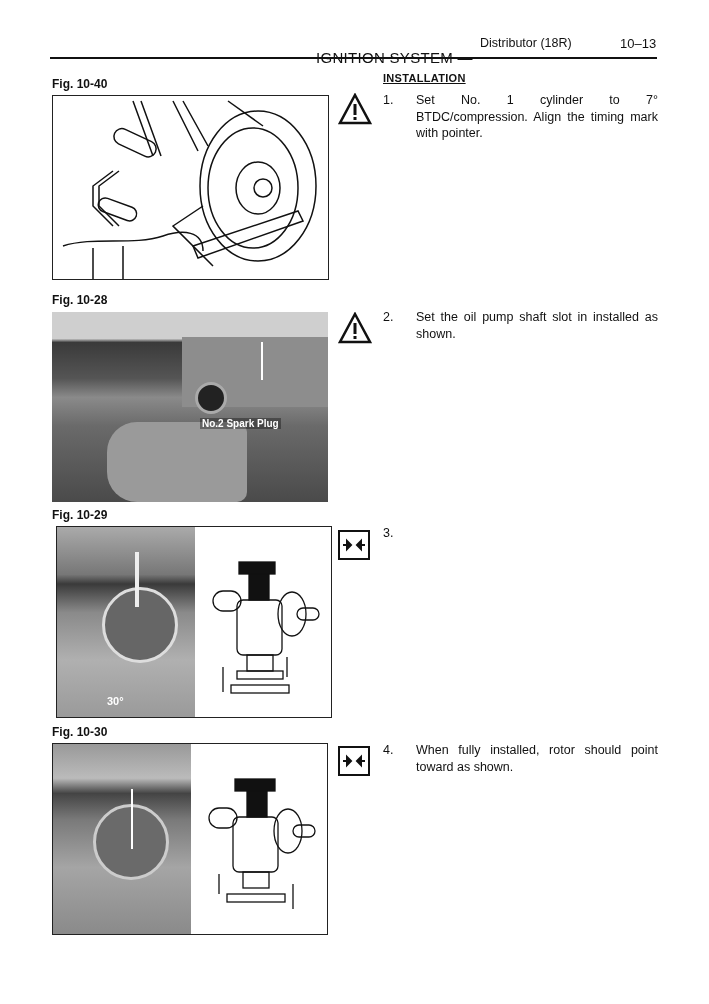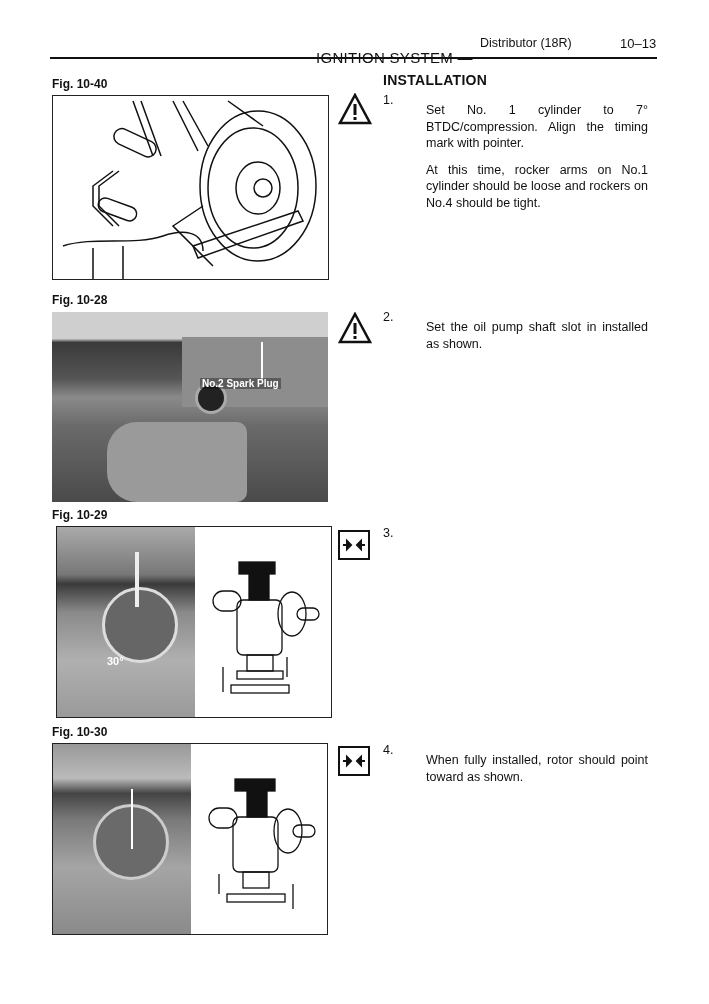--- a/index.html
+++ b/index.html
@@ -7,28 +7,28 @@
   .header { position:absolute; left:0; top:0; width:709px; height:60px; }
   .header-title { position:absolute; left:316px; top:49px; font-size:15px; font-weight:normal; letter-spacing:0.3px; }
   .header-sub { position:absolute; left:480px; top:36px; font-size:12.5px; }
   .header-page { position:absolute; left:620px; top:36px; font-size:13px; }
   .header-rule { position:absolute; left:50px; top:57px; width:607px; height:2px; background:#111; }
 
   .fig-label { position:absolute; font-size:12px; font-weight:bold; }
   .fig-box { position:absolute; border:1.5px solid #222; box-sizing:border-box; background:#fff; overflow:hidden; }
   .photo { position:absolute; background:#7a7a7a; overflow:hidden; }
 
-  .section-title { position:absolute; left:383px; top:72px; font-size:14px; font-weight:bold; letter-spacing:0.3px; }
+  .section-title { position:absolute; left:383px; top:72px; font-size:11px; font-weight:bold; letter-spacing:0.3px;text-decoration:underline; }
   .step { position:absolute; left:383px; width:275px; font-size:12.5px; line-height:16.5px; }
   .step-num { position:absolute; left:0; top:0; }
   .step-text { position:absolute; left:33px; top:0; width:242px; text-align:justify; }
-  .step-text p { margin:10px; }
+  .step-text p { margin:0; }
   .icon-warn { position:absolute; left:338px; width:34px; height:32px; }
   .icon-fit { position:absolute; left:338px; width:32px; height:30px; border:2px solid #111; box-sizing:border-box; }
-  .callout { position:absolute; font-size:10px; color:#fff; background:rgba(0,0,0,0.35); padding:0 2px; font-weight:bold; }
+  .callout { position:absolute; font-size:10px; color:#fff; background:rgba(0,0,0,0.35); padding:0 2px; font-weight:bold;margin-top:40px; }
 </style>
 </head>
 <body>
 
 <div class="header">
   <span class="header-title">IGNITION SYSTEM —</span>
   <span class="header-sub">Distributor (18R)</span>
   <span class="header-page">10–13</span>
   <div class="header-rule"></div>
 </div>
@@ -58,21 +58,20 @@
   <path d="M17 2 L32 30 L2 30 Z" fill="none" stroke="#111" stroke-width="2.5"></path>
   <rect x="15.5" y="11" width="3" height="11" fill="#111"></rect>
   <rect x="15.5" y="24" width="3" height="3" fill="#111"></rect>
 </svg>
 
 <div class="section-title">INSTALLATION</div>
 <div class="step" style="top:92px;height:100px;">
   <span class="step-num">1.</span>
   <div class="step-text">
     <p>Set No. 1 cylinder to 7° BTDC/compression. Align the timing mark with pointer.</p>
-    <p>At this time, rocker arms on No.1 cylinder should be loose and rockers on No.4 should be tight.</p>
   </div>
 </div>
 
 <div class="fig-label" style="left:52px;top:293px;">Fig. 10-28</div>
 <div class="photo" style="left:52px;top:312px;width:276px;height:190px;background:linear-gradient(180deg,#cfcfcf 0%,#cfcfcf 14%,#3a3a3a 16%,#555 35%,#8a8a8a 45%,#6a6a6a 60%,#4a4a4a 100%);">
   <div style="position:absolute;left:55px;top:110px;width:140px;height:80px;background:#9a9a9a;border-radius:30px 10px 10px 30px;"></div>
   <div style="position:absolute;left:130px;top:25px;width:146px;height:70px;background:#8d8d8d;"></div>
   <div style="position:absolute;left:143px;top:70px;width:26px;height:26px;border-radius:50%;background:#222;border:3px solid #aaa;"></div>
   <div style="position:absolute;left:209px;top:30px;width:2px;height:38px;background:#fff;"></div>
   <span class="callout" style="left:148px;top:66px;">No.2 Spark Plug</span>

